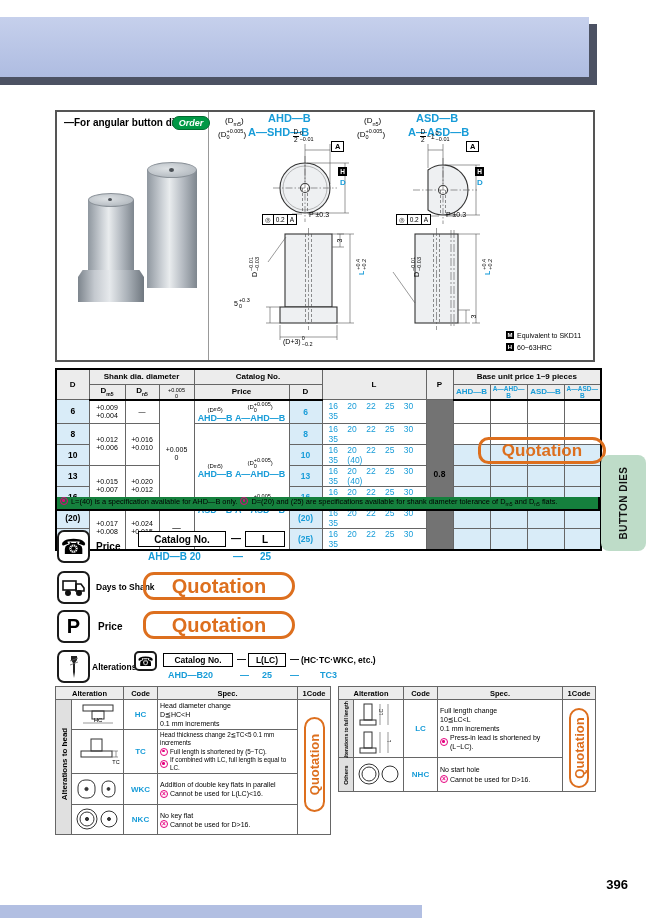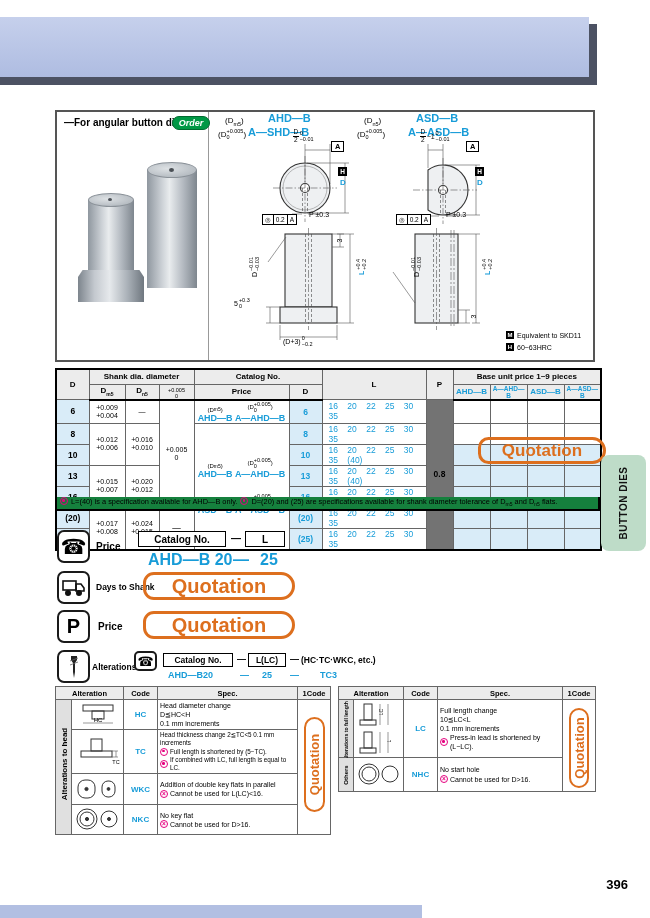--- a/index.html
+++ b/index.html
@@ -67,21 +67,21 @@
 .proh{display:inline-block;width:8px;height:8px;border:1.3px solid #e5007e;border-radius:50%;color:#e5007e;font-size:6.5px;line-height:5.5px;text-align:center;font-weight:bold;flex:none}
 .proh::before{content:"×"}
 
 .stamp{border:3px solid #dd6f1e;border-radius:14px 18px 18px 14px;color:#dd6f1e;font-weight:bold;display:flex;align-items:center;justify-content:center;background:rgba(255,255,255,0.0)}
 
 .sqicon{position:absolute;width:33px;height:33px;border:2.5px solid #1a1a1a;border-radius:7px;display:flex;align-items:center;justify-content:center;background:#fff}
 .sqicon .ph{font-size:21px;line-height:1}
 .rowlabel{position:absolute;font-weight:bold;font-size:9px;white-space:nowrap}
 .cbox{position:absolute;border:1.5px solid #000;font-weight:bold;display:flex;align-items:center;justify-content:center;background:#fff}
 .dash{position:absolute;font-weight:bold;font-size:10px}
-.ex{position:absolute;color:#189cd8;font-weight:bold;font-size:16px;white-space:nowrap}
+.ex{position:absolute;color:#189cd8;font-weight:bold;font-size:10px;white-space:nowrap}
 
 .alt{position:absolute;border:1.5px solid #000;table-layout:fixed;background:#fff}
 .alt th{background:#ececec;border:1px solid #666;font-size:7.5px;font-weight:bold;height:13px;padding:0}
 .alt td{border:1px solid #666;font-size:7px;padding:1px 2px;vertical-align:middle}
 .alt .band{background:#e0e0e0;position:relative;padding:0}
 .alt .code{color:#189cd8;font-weight:bold;font-size:8px;text-align:center}
 .alt .spec{line-height:1.3}
 .alt .spec .ln{display:flex;align-items:center;gap:2px}
 .alt .draw{text-align:center;padding:0}
 .alt .stampcell{position:relative;padding:0}

